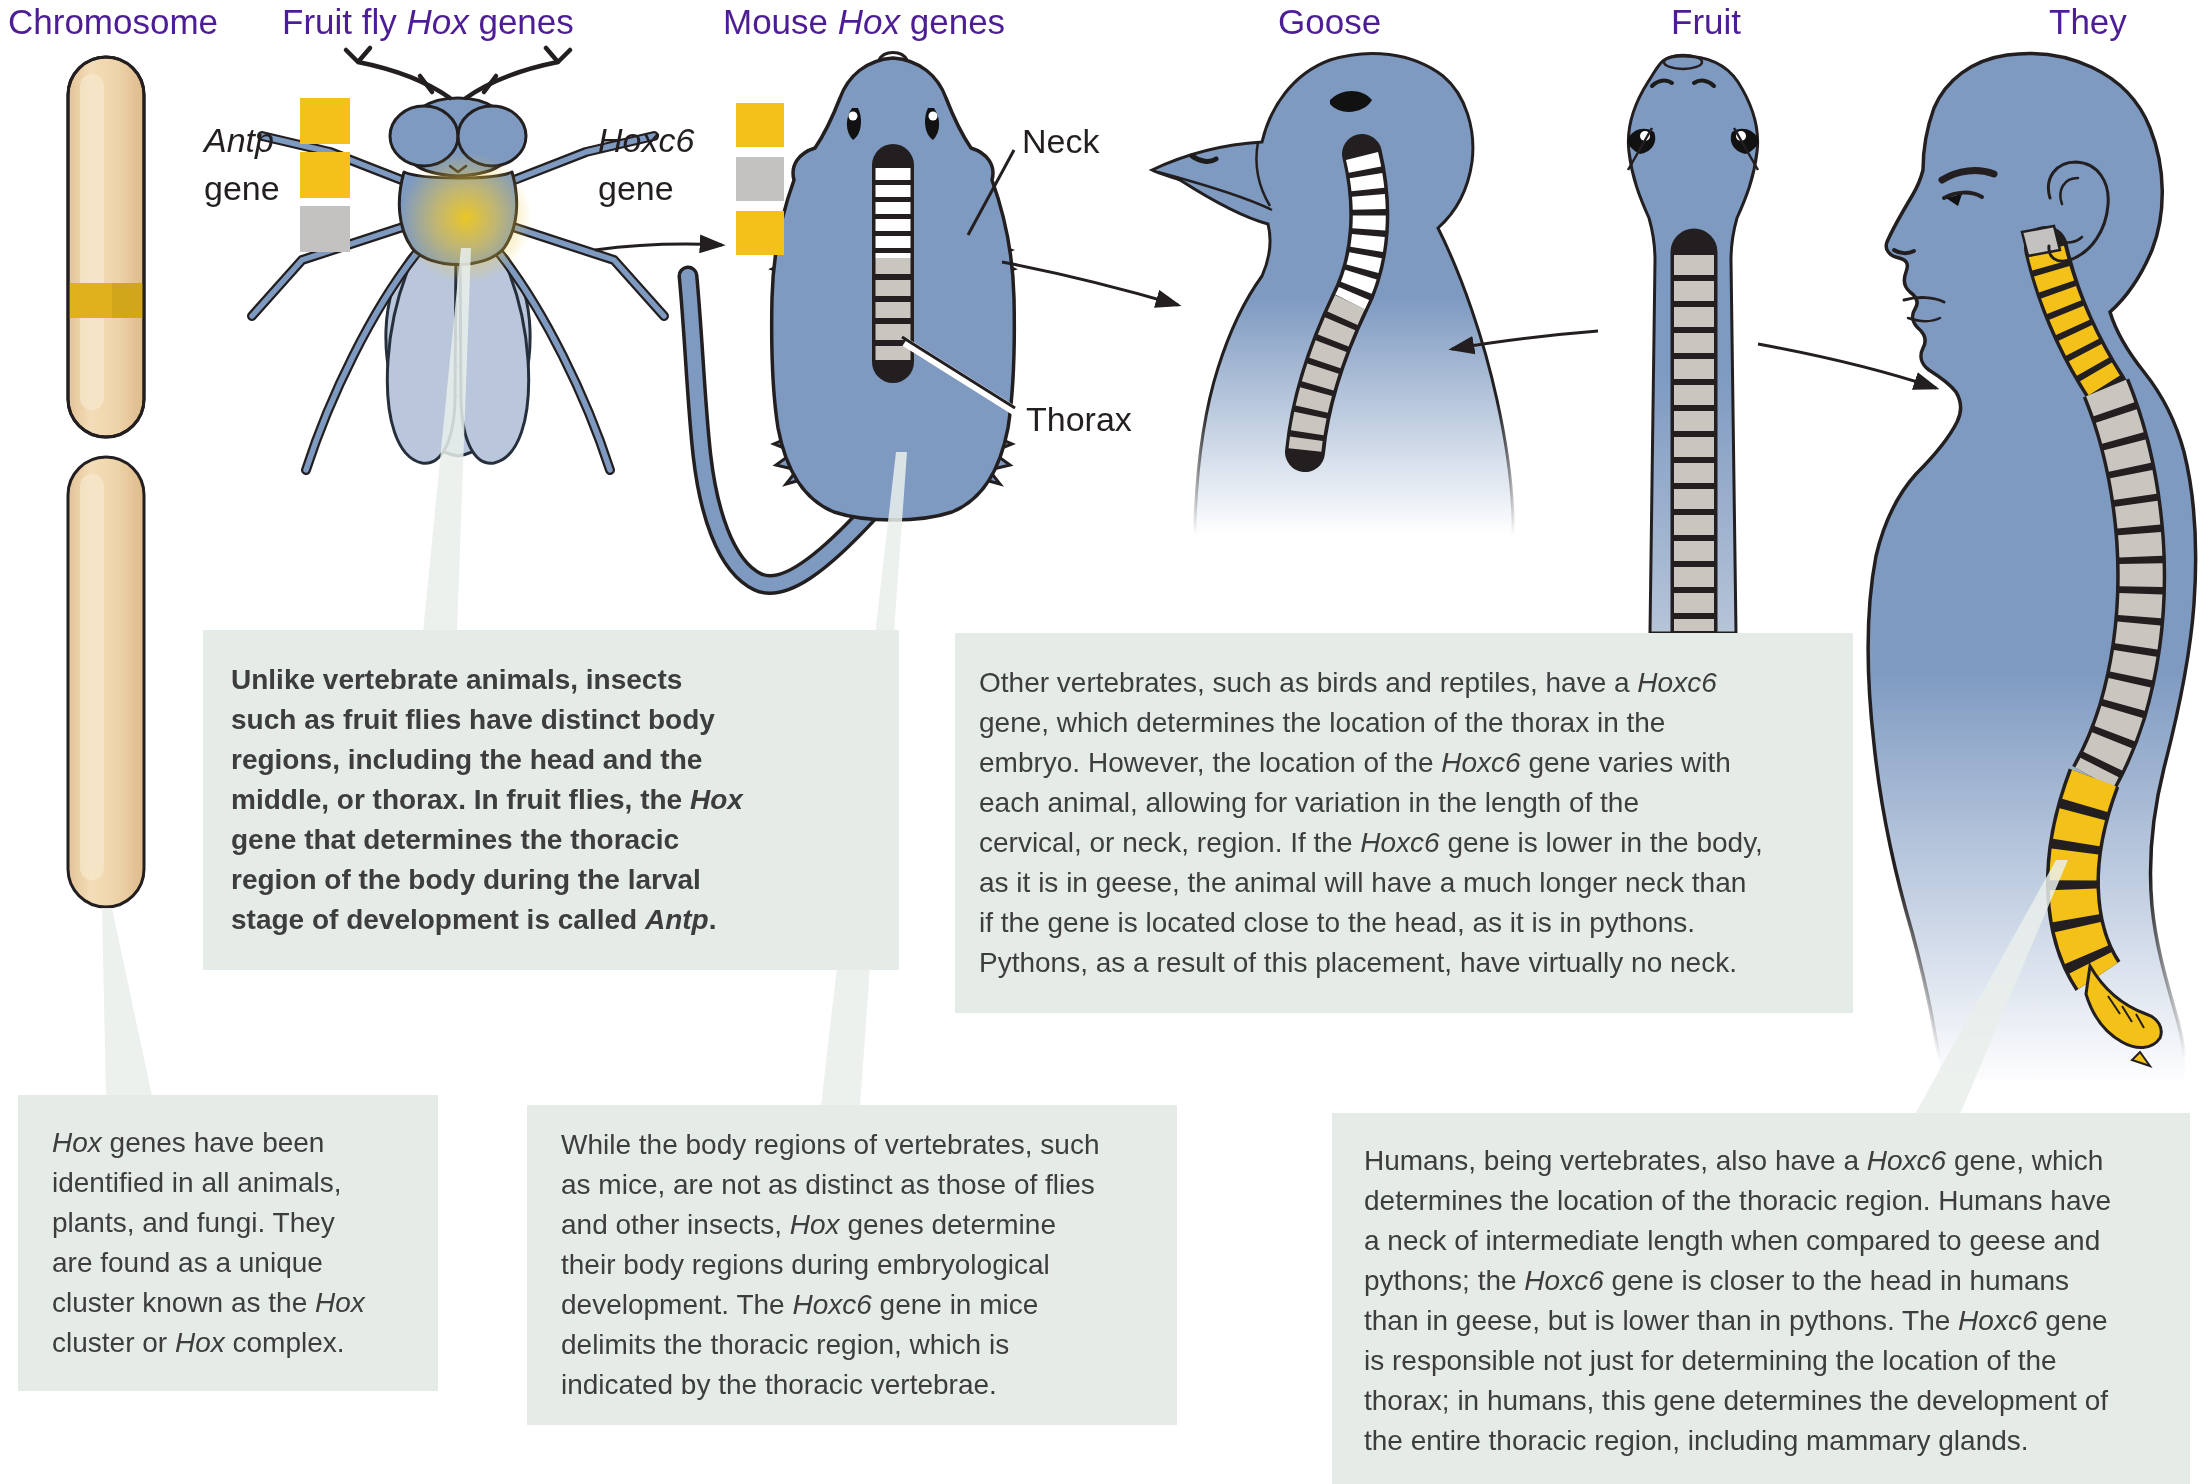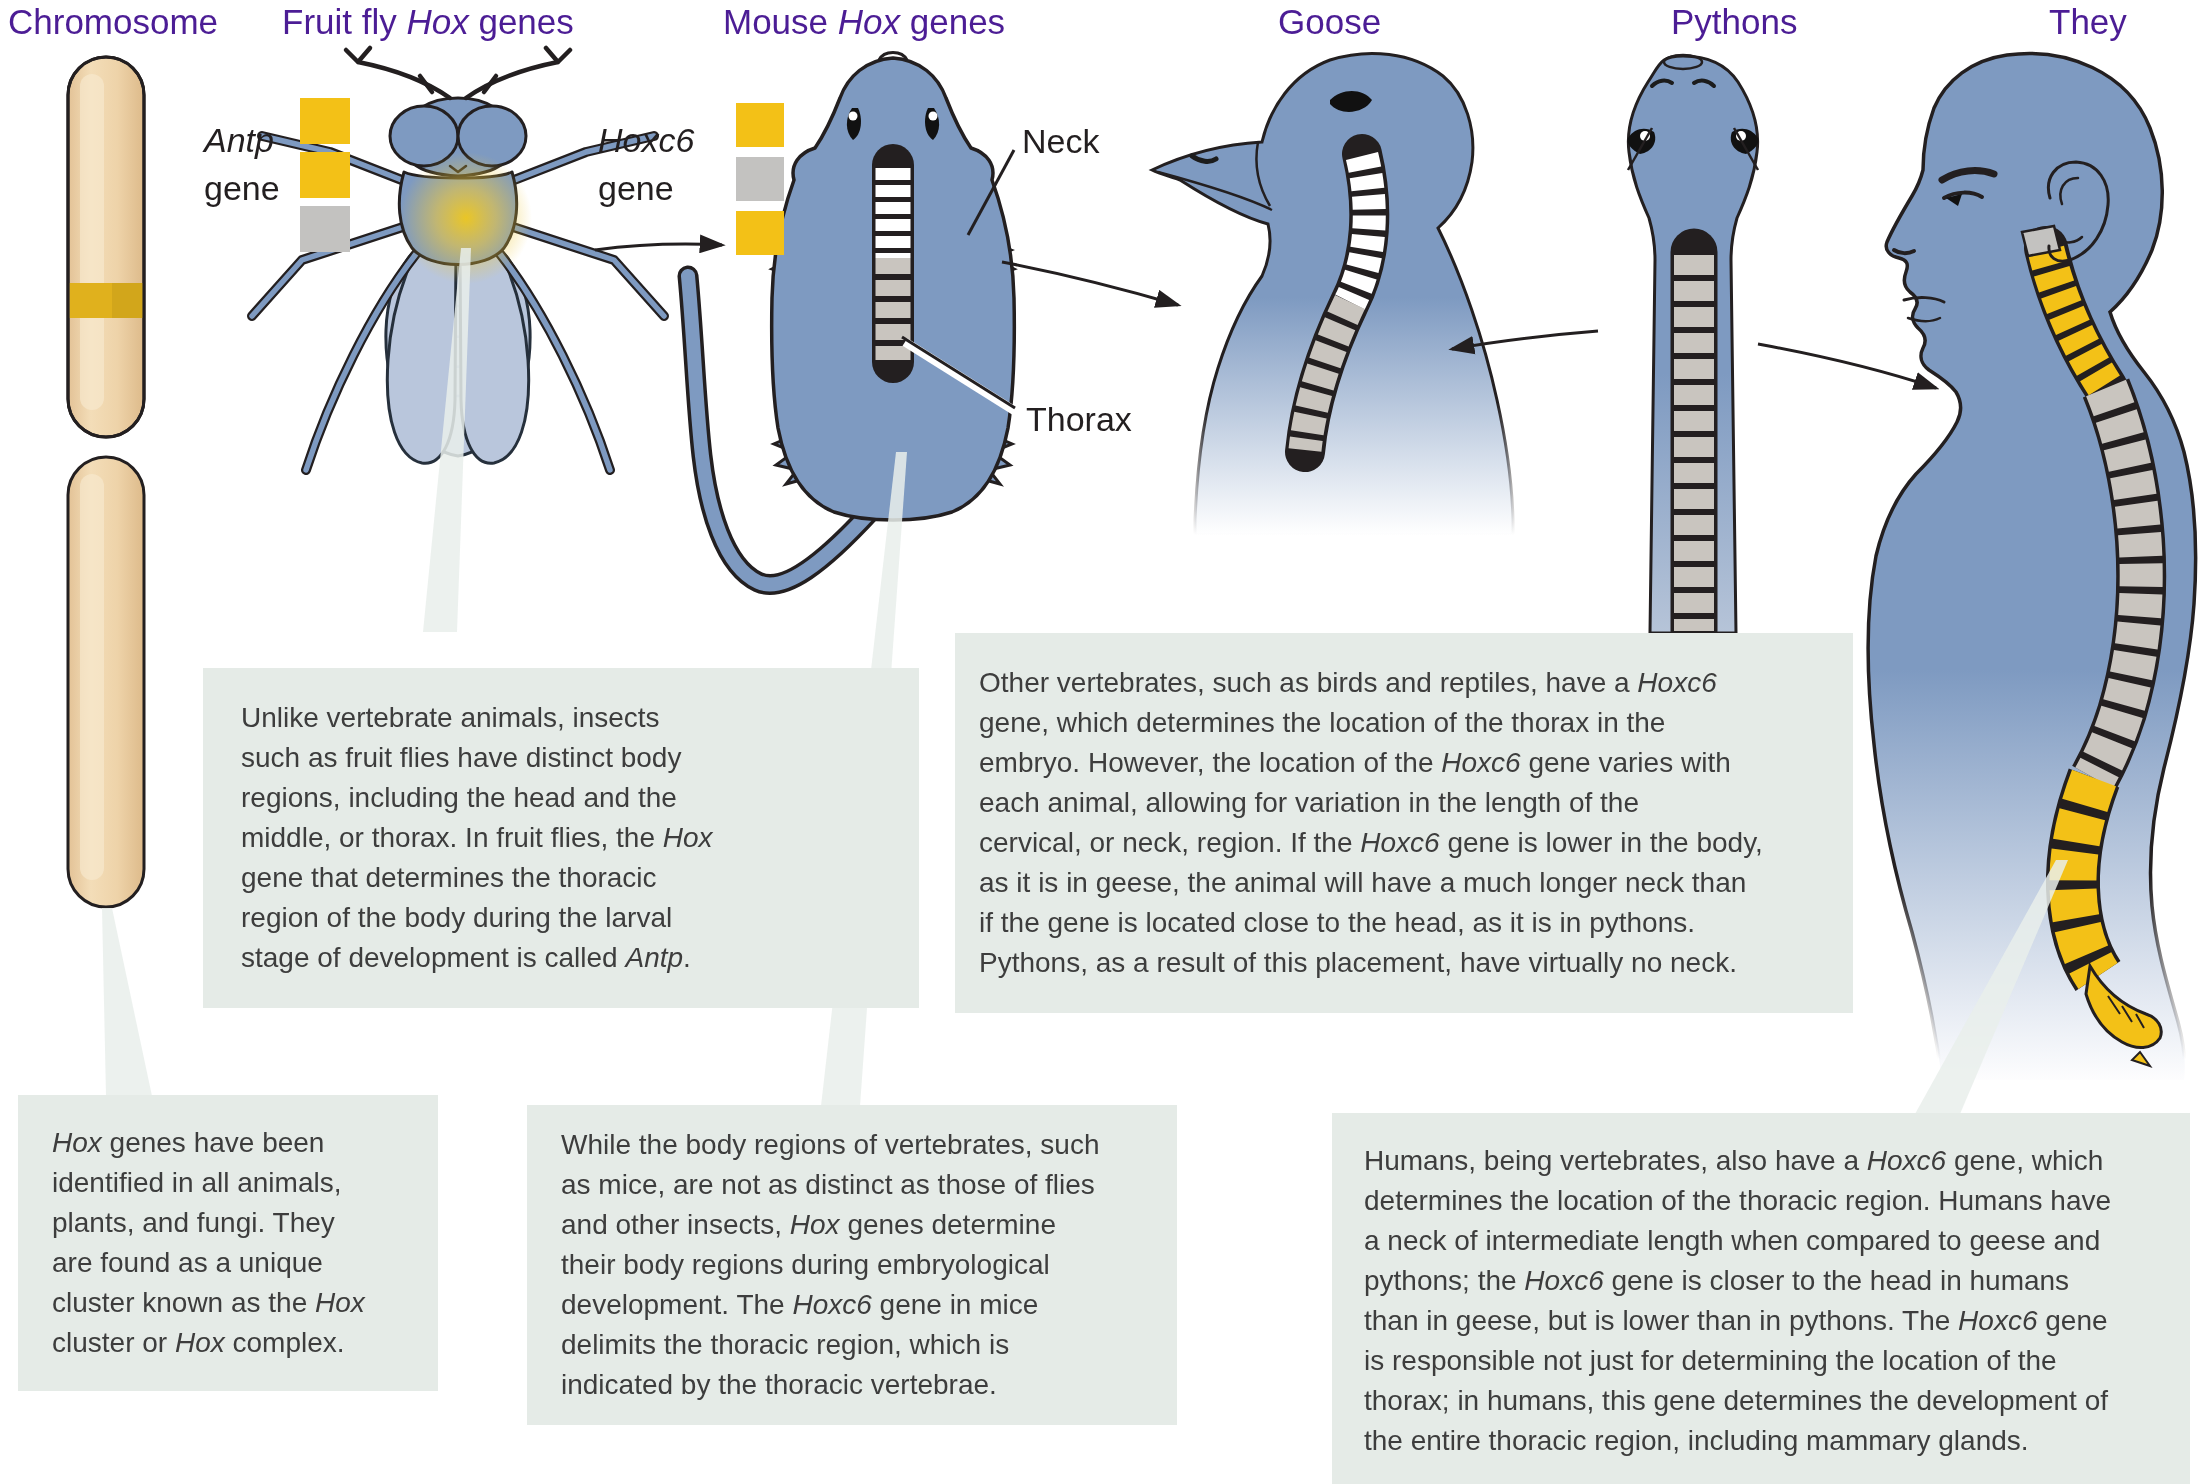--- a/index.html
+++ b/index.html
@@ -9,21 +9,21 @@
   .hlabel{position:absolute;z-index:2;font-size:35px;color:#4c1d95;white-space:nowrap;}
   .hlabel em,.glabel em,.tbox em{font-style:italic;margin-top:28px;}
   .glabel{position:absolute;z-index:2;font-size:34px;line-height:48px;color:#231f20;white-space:pre-line;}
   .alabel{position:absolute;z-index:2;font-size:34px;color:#231f20;white-space:nowrap;}
   .cluster{position:absolute;z-index:2;display:flex;flex-direction:column;}
   .cluster .gene-box{display:block;}
   .cluster-fly .gene-box{width:50px;height:46px;margin-bottom:8px;}
   .cluster-mouse .gene-box{width:48px;height:44px;margin-bottom:10px;}
   .tbox{position:absolute;z-index:2;background:var(--callout-bg,#e5ebe7);
         font-size:28px;line-height:40px;color:var(--text-dark,#3d3d3d);}
-  .tbox-fly{left:203px;top:668px;width:640px;padding:30px 38px;}
+  .tbox-fly{left:203px;top:630px;width:640px;padding:30px 28px;font-weight:bold;}
   .tbox-other{left:955px;top:633px;width:898px;padding:30px 24px;box-sizing:border-box;}
   .tbox-hox{left:18px;top:1095px;width:420px;padding:28px 34px;box-sizing:border-box;}
   .tbox-mouse{left:527px;top:1105px;width:650px;padding:20px 34px;box-sizing:border-box;}
   .tbox-human{left:1332px;top:1113px;width:858px;padding:28px 32px;box-sizing:border-box;}
 </style>
 </head>
 <body>
 
 <div class="canvas">
 
@@ -245,21 +245,21 @@
       <path d="M1014 150 L968 235"></path>
     </g>
     <path d="M905 342 L1018 413" stroke="#ffffff" stroke-width="9" fill="none"></path>
     <path d="M902 337 L1015 408" stroke="#231f20" stroke-width="3" fill="none"></path>
   </svg>
 
   <div class="hlabel" style="left:8px;top:2px"><span>Chromosome</span></div>
   <div class="hlabel" style="left:282px;top:2px"><span>Fruit fly </span><em>Hox</em><span> genes</span></div>
   <div class="hlabel" style="left:723px;top:2px"><span>Mouse </span><em>Hox</em><span> genes</span></div>
   <div class="hlabel" style="left:1278px;top:2px"><span>Goose</span></div>
-  <div class="hlabel" style="left:1671px;top:2px"><span>Pythons</span></div>
+  <div class="hlabel" style="left:1671px;top:2px"><span>Fruit</span></div>
   <div class="hlabel" style="left:2049px;top:2px"><span>They</span></div>
 
   <div class="glabel" style="left:204px;top:116px"><em>Antp</em><br><span>gene</span></div>
   <div class="glabel" style="left:598px;top:116px"><em>Hoxc6</em><br><span>gene</span></div>
 
   <div class="cluster cluster-fly" style="left:300px;top:98px">
     <span class="gene-box" style="background: rgb(243, 193, 23);"></span>
     <span class="gene-box" style="background: rgb(243, 193, 23);"></span>
     <span class="gene-box" style="background: rgb(195, 194, 192);"></span>
   </div>

